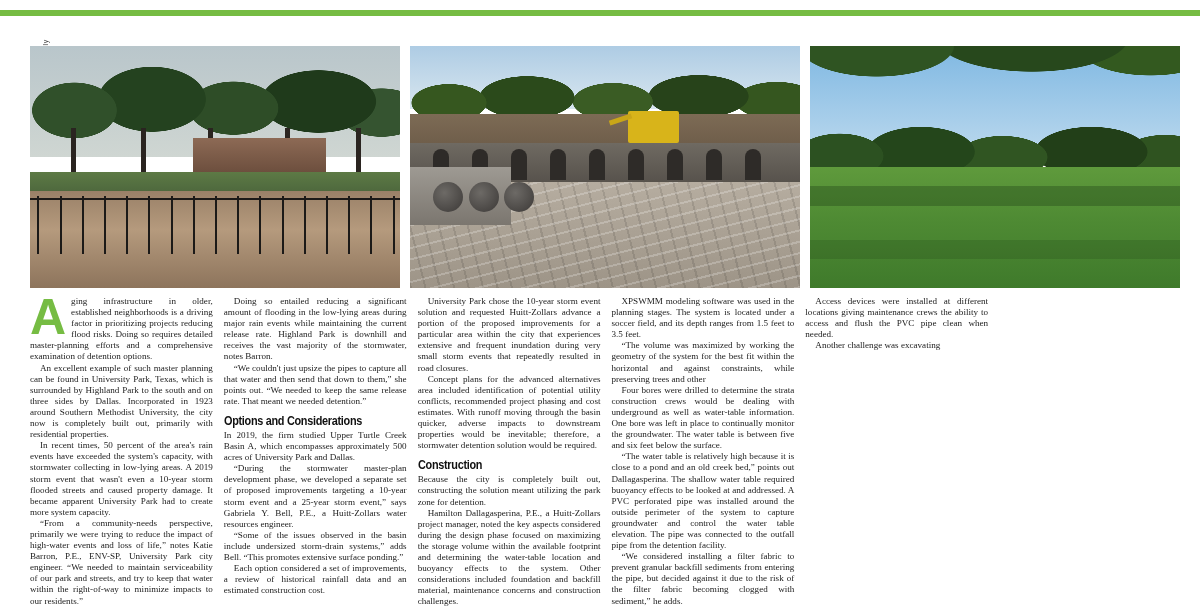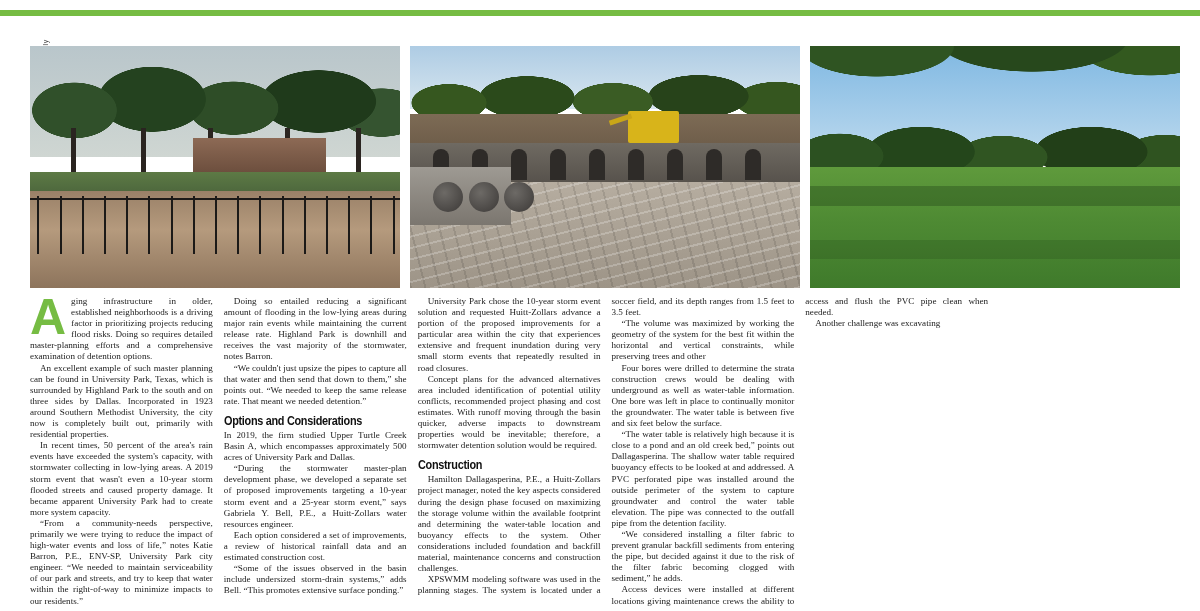--- a/index.html
+++ b/index.html
@@ -220,30 +220,31 @@
     <p><span>An excellent example of such master planning can be found in University Park, Texas, which is surrounded by Highland Park to the south and on three sides by Dallas. Incorporated in 1923 around Southern Methodist University, the city now is completely built out, primarily with residential properties.</span></p>
     <p><span>In recent times, 50 percent of the area's rain events have exceeded the system's capacity, with stormwater collecting in low-lying areas. A 2019 storm event that wasn't even a 10-year storm flooded streets and caused property damage. It became apparent University Park had to create more system capacity.</span></p>
     <p><span>“From a community-needs perspective, primarily we were trying to reduce the impact of high-water events and loss of life,” notes Katie Barron, P.E., ENV-SP, University Park city engineer. “We needed to maintain serviceability of our park and streets, and try to keep that water within the right-of-way to minimize impacts to our residents.”</span></p>
     <p><span>Doing so entailed reducing a significant amount of flooding in the low-lying areas during major rain events while maintaining the current release rate. Highland Park is downhill and receives the vast majority of the stormwater, notes Barron.</span></p>
     <p><span>“We couldn't just upsize the pipes to capture all that water and then send that down to them,” she points out. “We needed to keep the same release rate. That meant we needed detention.”</span></p>
 
     <h2>Options and Considerations</h2>
 
     <p class="first"><span>In 2019, the firm studied Upper Turtle Creek Basin A, which encompasses approximately 500 acres of University Park and Dallas.</span></p>
     <p><span>“During the stormwater master-plan development phase, we developed a separate set of proposed improvements targeting a 10-year storm event and a 25-year storm event,” says Gabriela Y. Bell, P.E., a Huitt-Zollars water resources engineer.</span></p>
+    <p><span>“Some of the issues observed in the basin include undersized storm-drain systems,” adds Bell. “This promotes extensive surface ponding.”</span></p>
     <p><span>Each option considered a set of improvements, a review of historical rainfall data and an estimated construction cost.</span></p>
-    <p><span>“Some of the issues observed in the basin include undersized storm-drain systems,” adds Bell. “This promotes extensive surface ponding.”</span></p>
     <p><span>University Park chose the 10-year storm event solution and requested Huitt-Zollars advance a portion of the proposed improvements for a particular area within the city that experiences extensive and frequent inundation during very small storm events that repeatedly resulted in road closures.</span></p>
     <p><span>Concept plans for the advanced alternatives area included identification of potential utility conflicts, recommended project phasing and cost estimates. With runoff moving through the basin quicker, adverse impacts to downstream properties would be inevitable; therefore, a stormwater detention solution would be required.</span></p>
 
     <h2>Construction</h2>
 
+    <p class="first"><span>Because the city is completely built out, constructing the solution meant utilizing the park zone for detention.</span></p>
     <p><span>Hamilton Dallagasperina, P.E., a Huitt-Zollars project manager, noted the key aspects considered during the design phase focused on maximizing the storage volume within the available footprint and determining the water-table location and buoyancy effects to the system. Other considerations included foundation and backfill material, maintenance concerns and construction challenges.</span></p>
     <p><span>XPSWMM modeling software was used in the planning stages. The system is located under a soccer field, and its depth ranges from 1.5 feet to 3.5 feet.</span></p>
-    <p><span>“The volume was maximized by working the geometry of the system for the best fit within the horizontal and vertical constraints, while preserving trees and other</span></p>
+    <p><span>“The volume was maximized by working the geometry of the system for the best fit within the horizontal and against constraints, while preserving trees and other</span></p>
     <p><span>Four bores were drilled to determine the strata construction crews would be dealing with underground as well as water-table information. One bore was left in place to continually monitor the groundwater. The water table is between five and six feet below the surface.</span></p>
     <p><span>“The water table is relatively high because it is close to a pond and an old creek bed,” points out Dallagasperina. The shallow water table required buoyancy effects to be looked at and addressed. A PVC perforated pipe was installed around the outside perimeter of the system to capture groundwater and control the water table elevation. The pipe was connected to the outfall pipe from the detention facility.</span></p>
     <p><span>“We considered installing a filter fabric to prevent granular backfill sediments from entering the pipe, but decided against it due to the risk of the filter fabric becoming clogged with sediment,” he adds.</span></p>
     <p><span>Access devices were installed at different locations giving maintenance crews the ability to access and flush the PVC pipe clean when needed.</span></p>
     <p><span>Another challenge was excavating</span></p>
 
   </div>
 
 </div>
 

